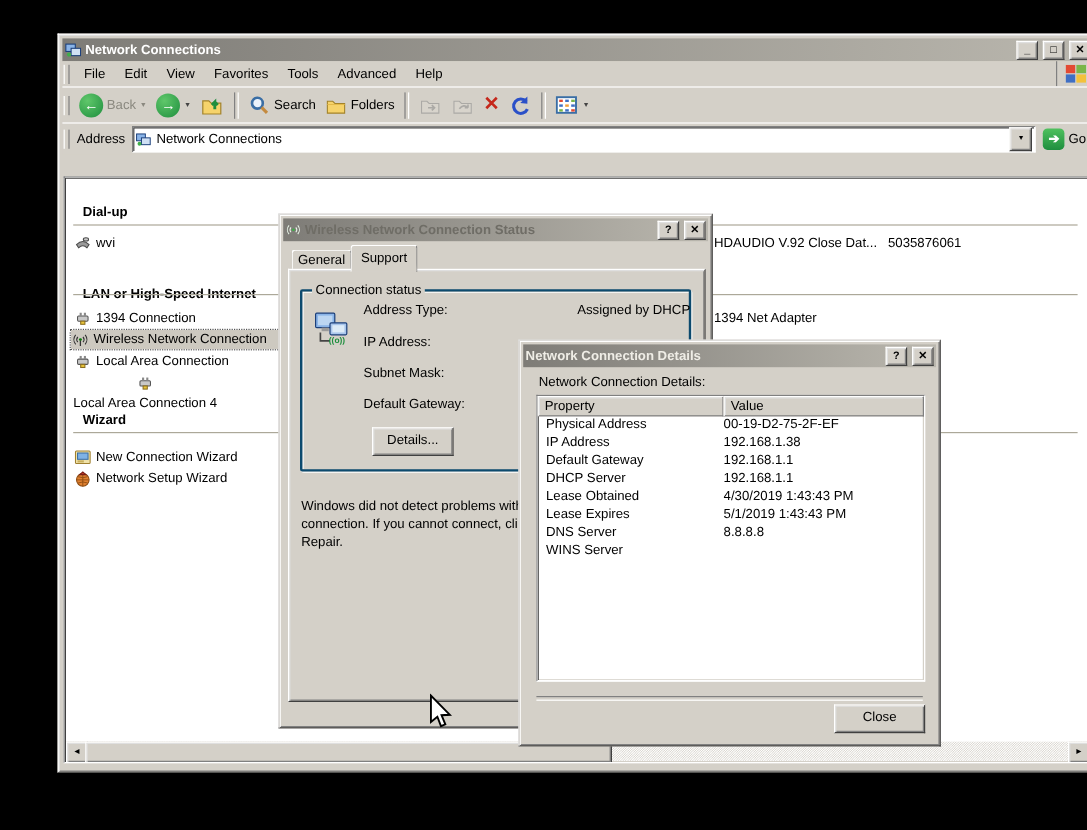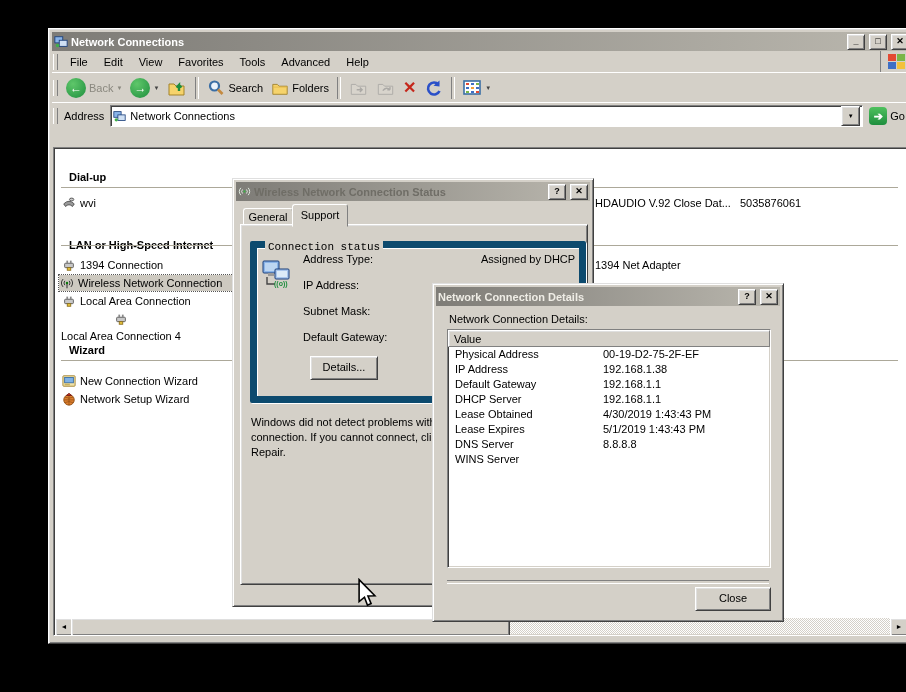--- a/index.html
+++ b/index.html
@@ -50,22 +50,22 @@
   .hscroll{position:absolute;left:1px;right:1px;bottom:1px;height:16px;background:#fff;
            background-image:linear-gradient(45deg,#d4d0c8 25%,transparent 25%,transparent 75%,#d4d0c8 75%),
                             linear-gradient(45deg,#d4d0c8 25%,transparent 25%,transparent 75%,#d4d0c8 75%);
            background-size:2px 2px;background-position:0 0,1px 1px;}
   .sbtn{position:absolute;top:0;width:16px;height:16px;font-size:7px;line-height:15px;text-align:center;color:#000;}
   .thumb{position:absolute;top:0;left:16px;width:437px;height:16px;}
   .dlg{position:absolute;background:#d4d0c8;border:1px solid;border-color:#dfdfdf #404040 #404040 #dfdfdf;
        box-shadow:inset 1px 1px 0 #fff,inset -1px -1px 0 #808080;}
   .tab{position:absolute;background:#d4d0c8;border:1px solid;border-color:#fff #808080 #d4d0c8 #fff;
        border-radius:3px 3px 0 0;text-align:center;}
-  .groupbox{position:absolute;border:7px solid #0c4a6e;border-radius:2px;
-            box-shadow:inset 1px 1px 0 #fff,1px 1px 0 #fff;font-family:Liberation Mono, monospace;}
+  .groupbox{position:absolute;border:2px solid #0c4a6e;border-radius:2px;
+            box-shadow:inset 1px 1px 0 #fff,1px 1px 0 #fff;}
   .gb-legend{position:absolute;top:-7px;left:8px;background:#d4d0c8;padding:0 3px;}
   .fld-label{position:absolute;white-space:nowrap;}
   .tblrow{display:flex;height:15px;line-height:15px;}
   .tblrow .c1{width:155px;padding-left:7px;box-sizing:border-box;white-space:nowrap;overflow:hidden;}
   .tblrow .c2{flex:1;white-space:nowrap;overflow:hidden;}
   .etch{height:2px;border-top:1px solid #808080;border-bottom:1px solid #fff;}
   svg{display:block;}
 </style>
 </head>
 <body>
@@ -374,20 +374,21 @@
       <span>Network Connection Details</span>
       <span style="flex:1"></span>
       <span class="tbtn">?</span>
       <span class="tbtn">✕</span>
     </div>
 
     <span class="abs" style="left:16px;top:29px;">Network Connection Details:</span>
 
     <div class="abs sunken" style="left:14px;top:45px;width:322px;height:237px;overflow:hidden;">
       <div style="display:flex;">
+        <span class="colhdr" style="width:155px;">Property</span>
         <span class="colhdr" style="flex:1;">Value</span>
       </div>
       <div class="tblrow">
           <span class="c1">Physical Address</span>
           <span class="c2">00-19-D2-75-2F-EF</span>
         </div>
       <div class="tblrow">
           <span class="c1">IP Address</span>
           <span class="c2">192.168.1.38</span>
         </div>

